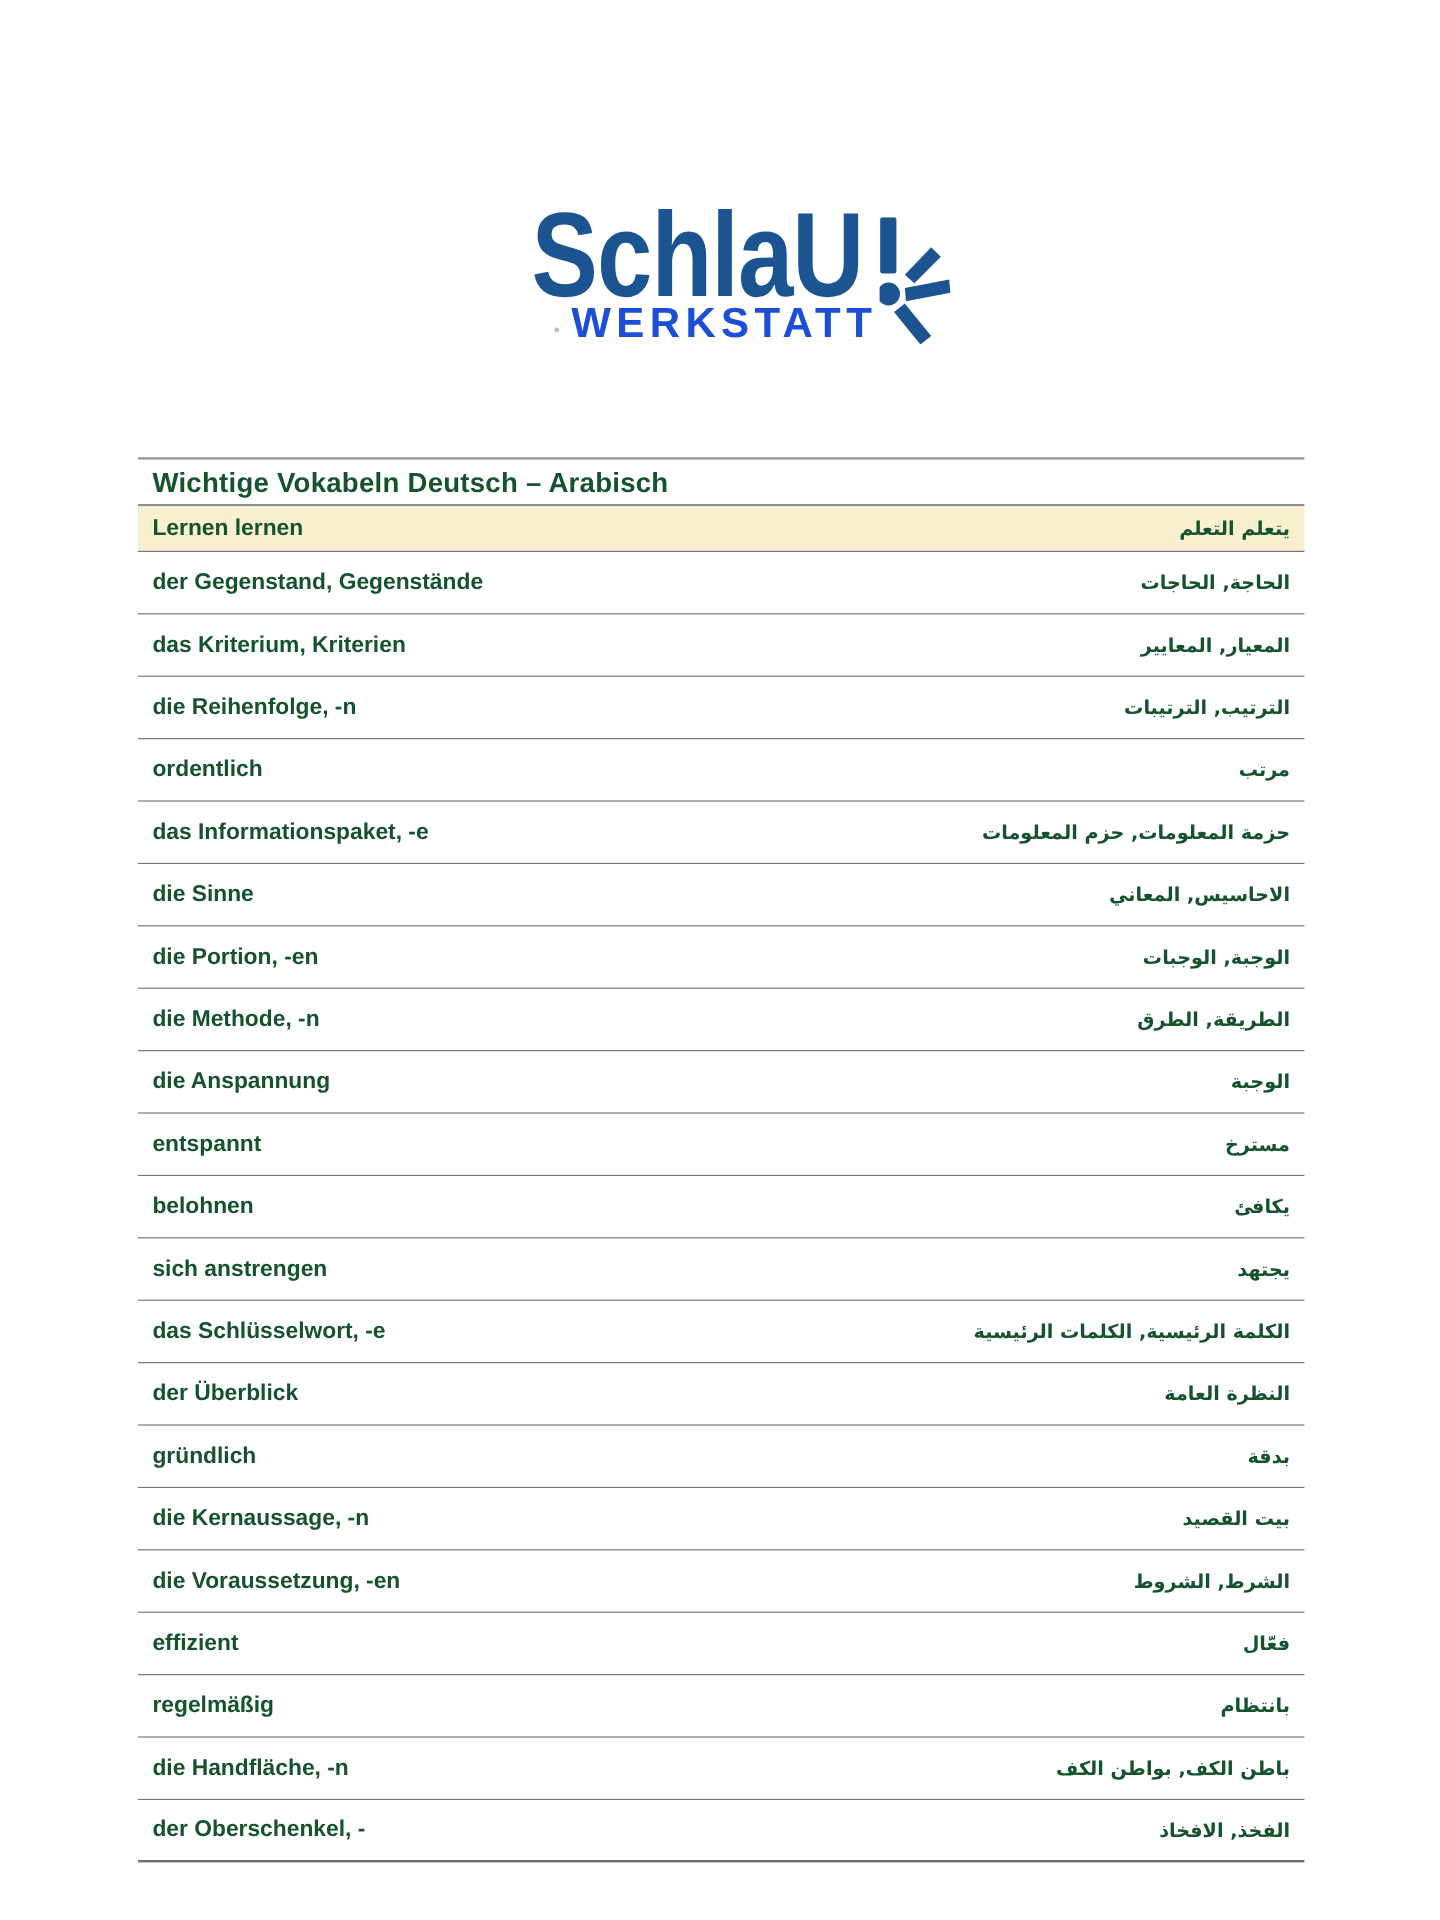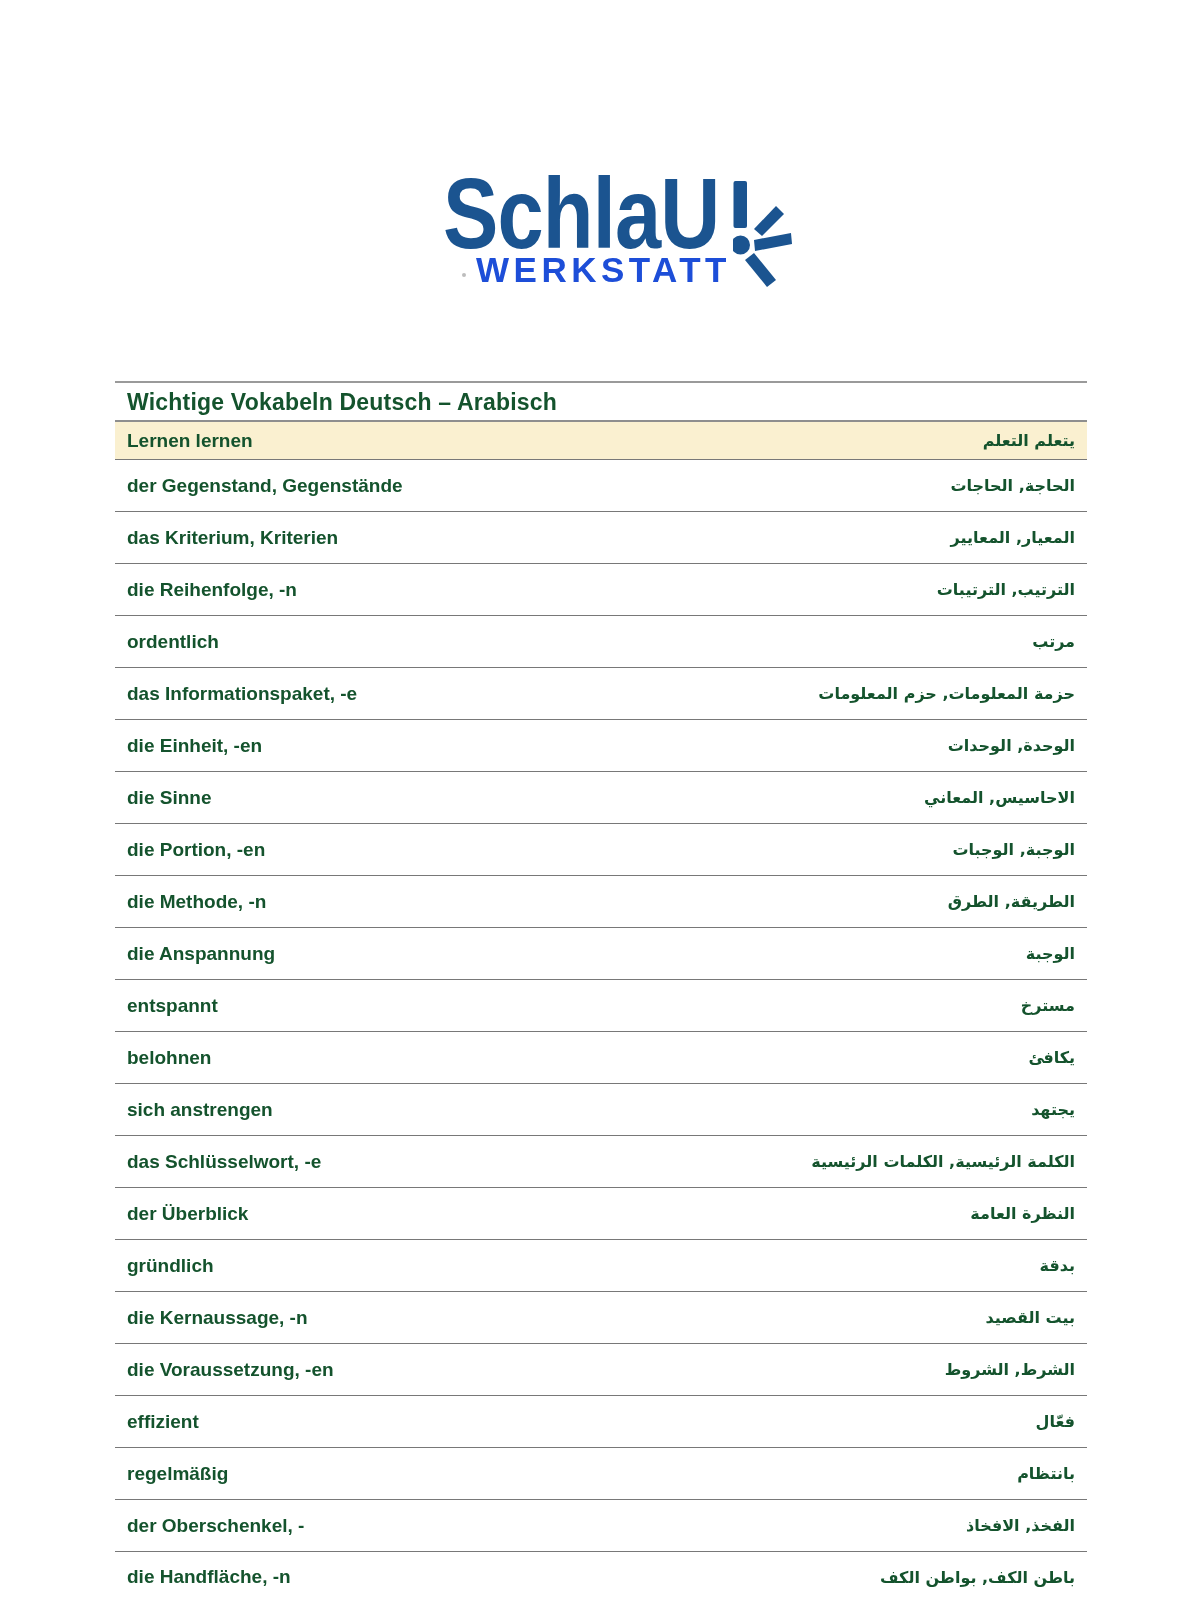--- a/index.html
+++ b/index.html
@@ -108,24 +108,20 @@
         </div>
         <div class="t-row">
           <span class="de">ordentlich</span>
           <span class="ar" dir="rtl">مرتب</span>
         </div>
         <div class="t-row">
           <span class="de">das Informationspaket, -e</span>
           <span class="ar" dir="rtl">حزمة المعلومات, حزم المعلومات</span>
         </div>
         <div class="t-row">
-          <span class="de">die Einheit, -en</span>
-          <span class="ar" dir="rtl">الوحدة, الوحدات</span>
-        </div>
-        <div class="t-row">
           <span class="de">die Sinne</span>
           <span class="ar" dir="rtl">الاحاسيس, المعاني</span>
         </div>
         <div class="t-row">
           <span class="de">die Portion, -en</span>
           <span class="ar" dir="rtl">الوجبة, الوجبات</span>
         </div>
         <div class="t-row">
           <span class="de">die Methode, -n</span>
           <span class="ar" dir="rtl">الطريقة, الطرق</span>
@@ -168,23 +164,23 @@
         </div>
         <div class="t-row">
           <span class="de">effizient</span>
           <span class="ar" dir="rtl">فعّال</span>
         </div>
         <div class="t-row">
           <span class="de">regelmäßig</span>
           <span class="ar" dir="rtl">بانتظام</span>
         </div>
         <div class="t-row">
+          <span class="de">die Handfläche, -n</span>
+          <span class="ar" dir="rtl">باطن الكف, بواطن الكف</span>
+        </div>
+        <div class="t-row">
           <span class="de">der Oberschenkel, -</span>
           <span class="ar" dir="rtl">الفخذ, الافخاذ</span>
-        </div>
-        <div class="t-row">
-          <span class="de">die Handfläche, -n</span>
-          <span class="ar" dir="rtl">باطن الكف, بواطن الكف</span>
         </div>
       </div>
   </div>
 
 </div>
 
 </body></html>

